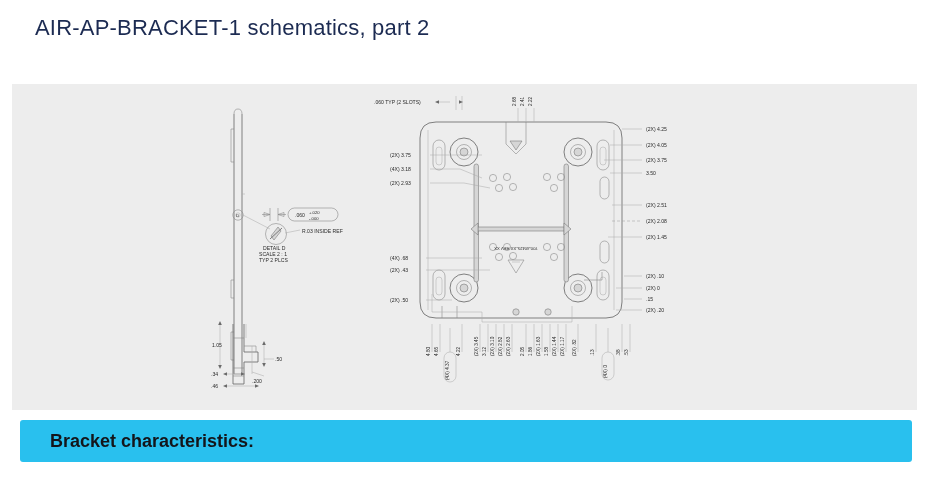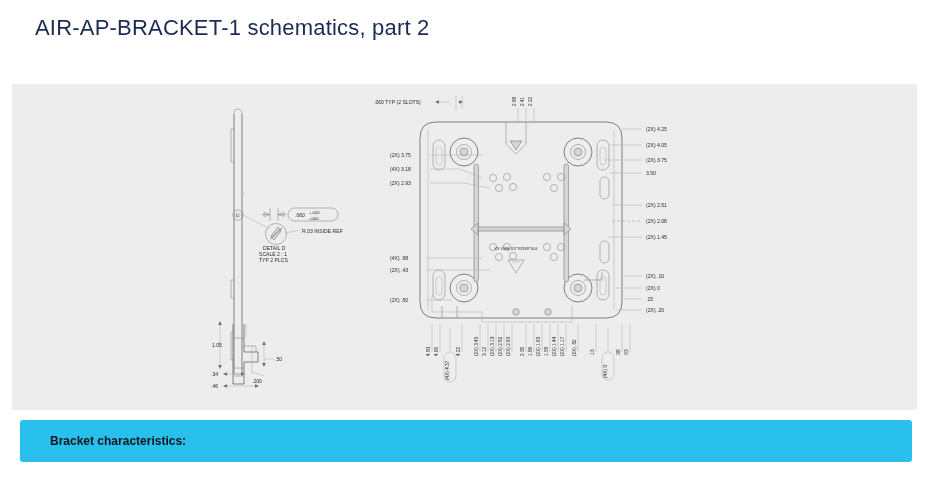--- a/index.html
+++ b/index.html
@@ -42,21 +42,21 @@
     left: 20px; top: 420px;
     width: 892px; height: 42px;
     background: #29c0ee;
     border-radius: 3px;
   }
   .caption-text {
     position: absolute;
     left: 30px; top: 0;
     height: 42px;
     display: flex; align-items: center;
-    font-size: 12px;
+    font-size: 18px;
     color: #14151a;
     white-space: nowrap;
   }
   .caption-label { font-weight: bold; }
   .caption-body { font-weight: 400; }
 </style>
 </head>
 <body>
 
 <div id="page">

